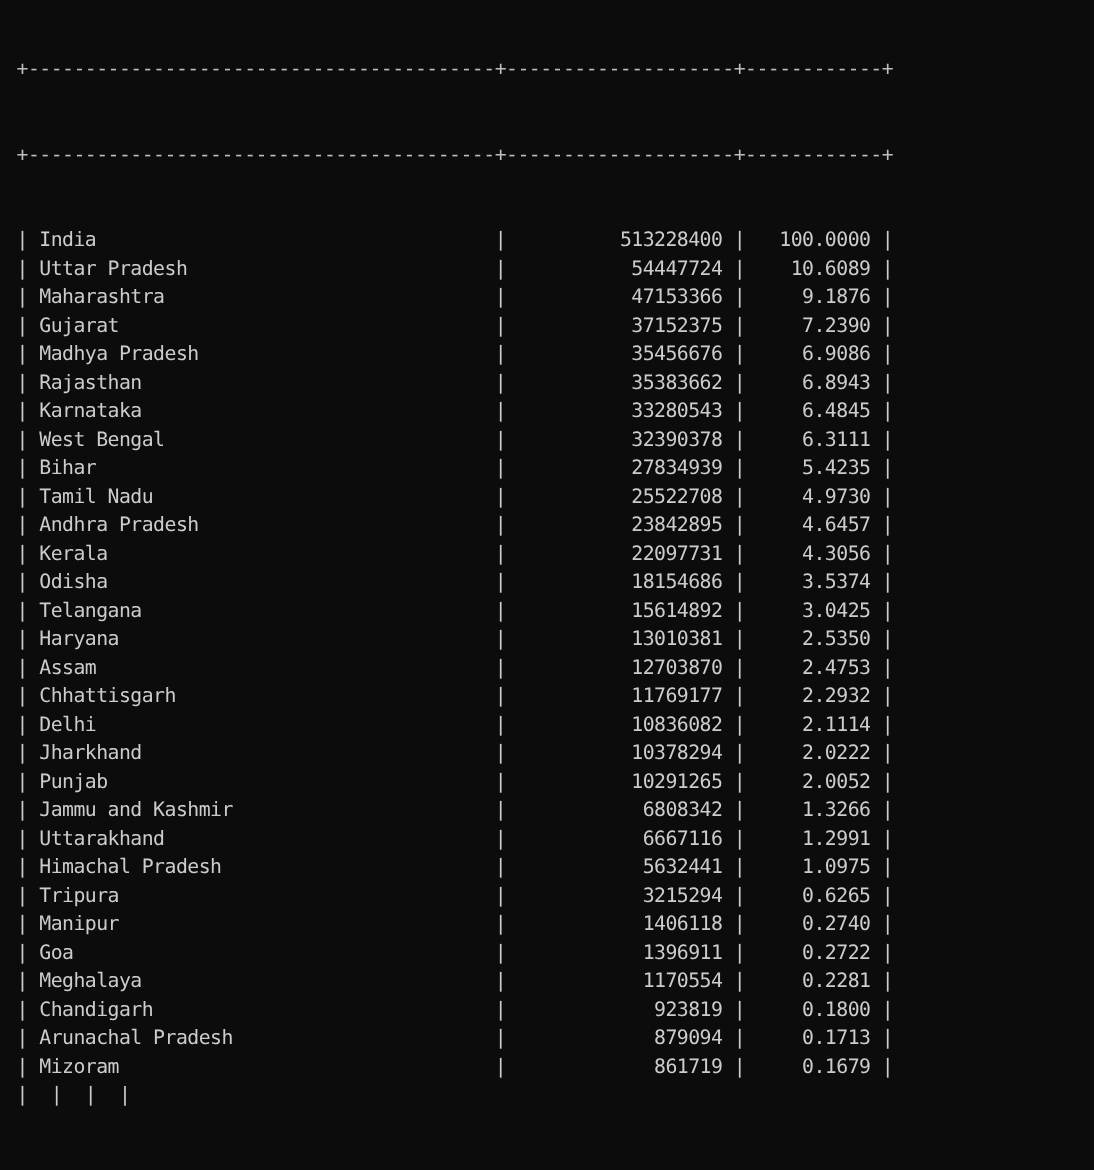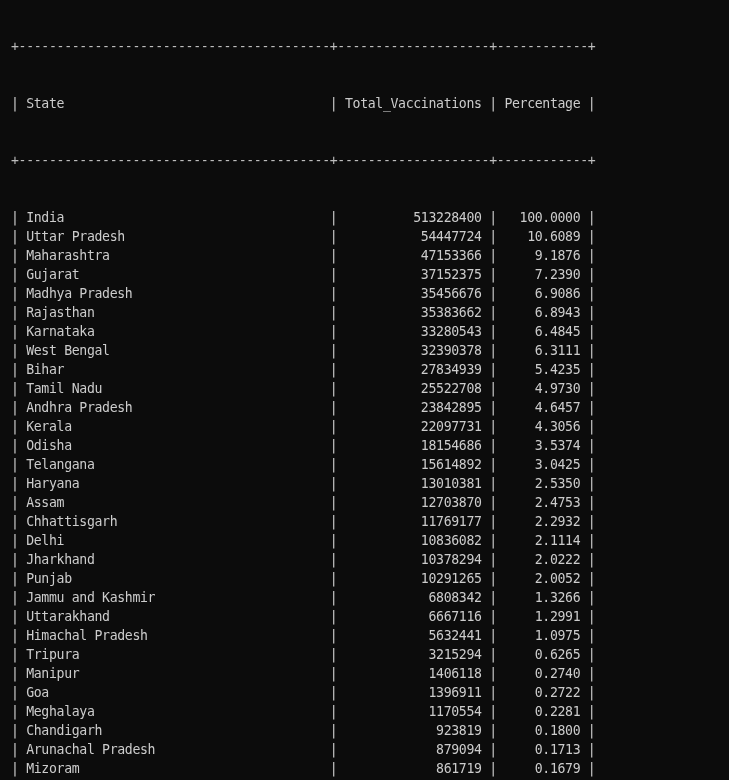--- a/index.html
+++ b/index.html
@@ -25,17 +25,16 @@
     letter-spacing: -0.35px;
   }
   .line { height: 19px; }
   .border { color: #bdbdbd; }
 </style>
 </head>
 <body>
 
 <div class="terminal">
   <div class="line border" id="border-top">+-----------------------------------------+--------------------+------------+</div>
-  <div class="line" id="header-row">| <span>State                                  </span> | <span>Total_Vaccinations</span> | <span>Percentage</span> |</div>
   <div class="line border" id="border-mid">+-----------------------------------------+--------------------+------------+</div>
   <div id="table-body"><div class="line">| <span>India                                  </span> | <span>         513228400</span> | <span>  100.0000</span> |</div><div class="line">| <span>Uttar Pradesh                          </span> | <span>          54447724</span> | <span>   10.6089</span> |</div><div class="line">| <span>Maharashtra                            </span> | <span>          47153366</span> | <span>    9.1876</span> |</div><div class="line">| <span>Gujarat                                </span> | <span>          37152375</span> | <span>    7.2390</span> |</div><div class="line">| <span>Madhya Pradesh                         </span> | <span>          35456676</span> | <span>    6.9086</span> |</div><div class="line">| <span>Rajasthan                              </span> | <span>          35383662</span> | <span>    6.8943</span> |</div><div class="line">| <span>Karnataka                              </span> | <span>          33280543</span> | <span>    6.4845</span> |</div><div class="line">| <span>West Bengal                            </span> | <span>          32390378</span> | <span>    6.3111</span> |</div><div class="line">| <span>Bihar                                  </span> | <span>          27834939</span> | <span>    5.4235</span> |</div><div class="line">| <span>Tamil Nadu                             </span> | <span>          25522708</span> | <span>    4.9730</span> |</div><div class="line">| <span>Andhra Pradesh                         </span> | <span>          23842895</span> | <span>    4.6457</span> |</div><div class="line">| <span>Kerala                                 </span> | <span>          22097731</span> | <span>    4.3056</span> |</div><div class="line">| <span>Odisha                                 </span> | <span>          18154686</span> | <span>    3.5374</span> |</div><div class="line">| <span>Telangana                              </span> | <span>          15614892</span> | <span>    3.0425</span> |</div><div class="line">| <span>Haryana                                </span> | <span>          13010381</span> | <span>    2.5350</span> |</div><div class="line">| <span>Assam                                  </span> | <span>          12703870</span> | <span>    2.4753</span> |</div><div class="line">| <span>Chhattisgarh                           </span> | <span>          11769177</span> | <span>    2.2932</span> |</div><div class="line">| <span>Delhi                                  </span> | <span>          10836082</span> | <span>    2.1114</span> |</div><div class="line">| <span>Jharkhand                              </span> | <span>          10378294</span> | <span>    2.0222</span> |</div><div class="line">| <span>Punjab                                 </span> | <span>          10291265</span> | <span>    2.0052</span> |</div><div class="line">| <span>Jammu and Kashmir                      </span> | <span>           6808342</span> | <span>    1.3266</span> |</div><div class="line">| <span>Uttarakhand                            </span> | <span>           6667116</span> | <span>    1.2991</span> |</div><div class="line">| <span>Himachal Pradesh                       </span> | <span>           5632441</span> | <span>    1.0975</span> |</div><div class="line">| <span>Tripura                                </span> | <span>           3215294</span> | <span>    0.6265</span> |</div><div class="line">| <span>Manipur                                </span> | <span>           1406118</span> | <span>    0.2740</span> |</div><div class="line">| <span>Goa                                    </span> | <span>           1396911</span> | <span>    0.2722</span> |</div><div class="line">| <span>Meghalaya                              </span> | <span>           1170554</span> | <span>    0.2281</span> |</div><div class="line">| <span>Chandigarh                             </span> | <span>            923819</span> | <span>    0.1800</span> |</div><div class="line">| <span>Arunachal Pradesh                      </span> | <span>            879094</span> | <span>    0.1713</span> |</div><div class="line">| <span>Mizoram                                </span> | <span>            861719</span> | <span>    0.1679</span> |</div><div class="line">|  |  |  |</div></div>
   
 </div>
 
 </body></html>

